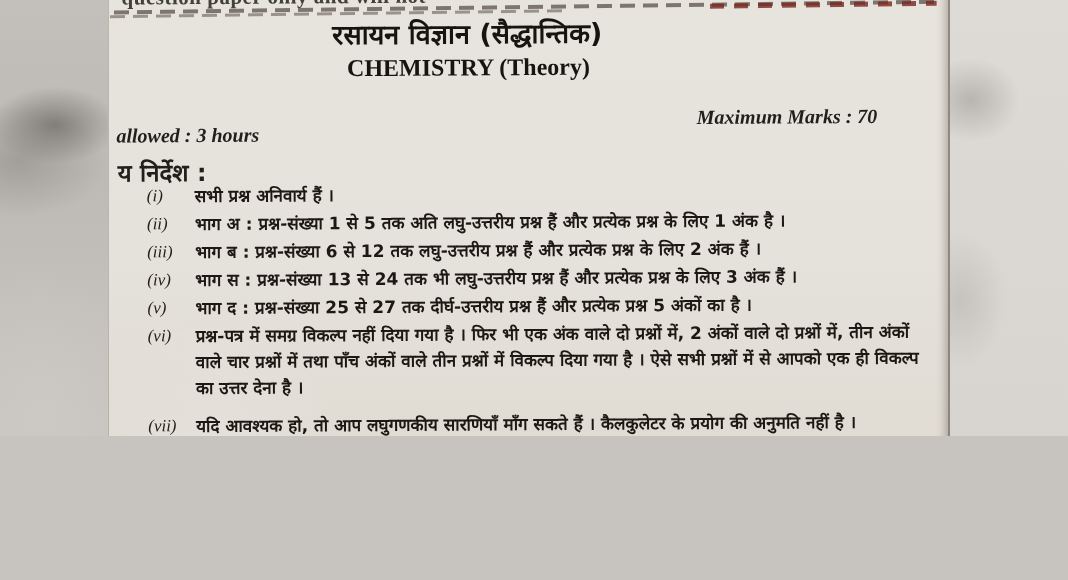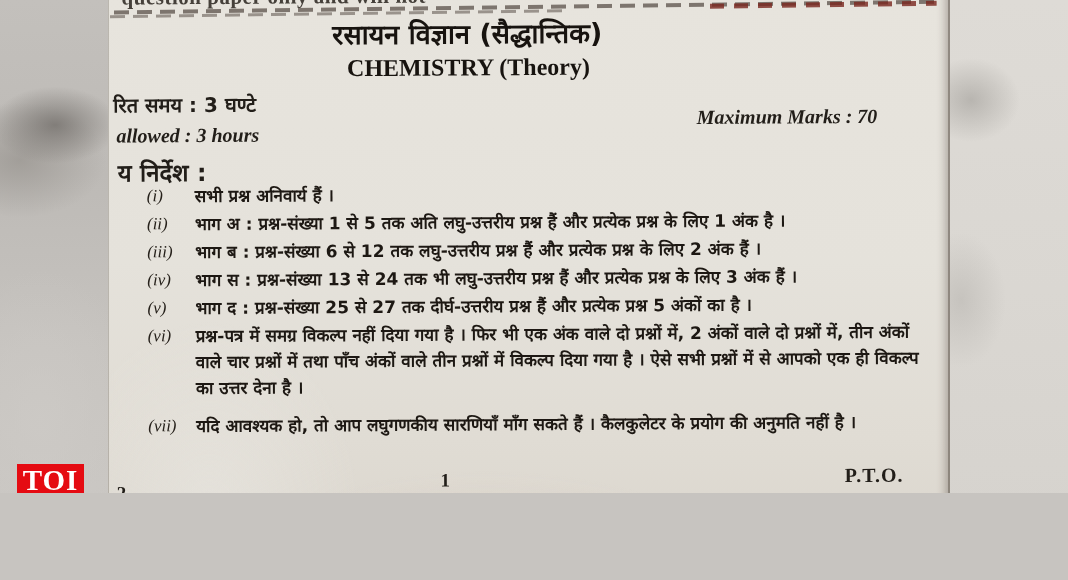--- a/index.html
+++ b/index.html
@@ -1,19 +1,19 @@
 <!DOCTYPE html>
 <html><head>
 <meta charset="utf-8">
 <style>
   * { margin:0; padding:0; box-sizing:border-box; }
   html,body { width:1068px; height:580px; overflow:hidden; }
   body { font-family:"DejaVu Sans", sans-serif; background:#c7c4c0; }
 
-  .stage { position:relative; width:1068px; height:493px; overflow:hidden; }
+  .stage { position:relative; width:1068px; height:436px; overflow:hidden; }
 
   
   .blur-left {
     position:absolute; left:0; top:0; width:112px; height:580px;
     background:
       radial-gradient(90px 55px at 55px 125px, rgba(120,116,112,.85), rgba(120,116,112,0) 70%),
       radial-gradient(120px 80px at 20px 160px, rgba(150,146,141,.7), rgba(150,146,141,0) 72%),
       radial-gradient(140px 200px at 40px 420px, rgba(205,202,198,.8), rgba(205,202,198,0) 75%),
       linear-gradient(180deg,#c3c0bc 0%,#bdbab6 30%,#c6c3bf 60%,#cbc8c4 100%);
   }
@@ -104,21 +104,20 @@
       <div class="top-cut-line">question paper only and will not</div>
       <div class="microprint"></div>
       <div class="microprint2"></div>
       <div class="microprint-red"></div>
 
       <div class="title-hi">रसायन विज्ञान (सैद्धान्तिक)</div>
       <div class="title-en">CHEMISTRY (Theory)</div>
 
       <div class="marks-en">Maximum Marks : 70</div>
 
-      <div class="time-hi">रित समय : 3 घण्टे</div>
       <div class="time-en">allowed : 3 hours</div>
 
       <div class="instr-heading">य निर्देश :</div>
 
       <div class="instructions">
         <div class="instr-row">
           <span class="instr-num">(i)</span>
           <span class="instr-text">सभी प्रश्न अनिवार्य हैं ।</span>
         </div>
         <div class="instr-row">

